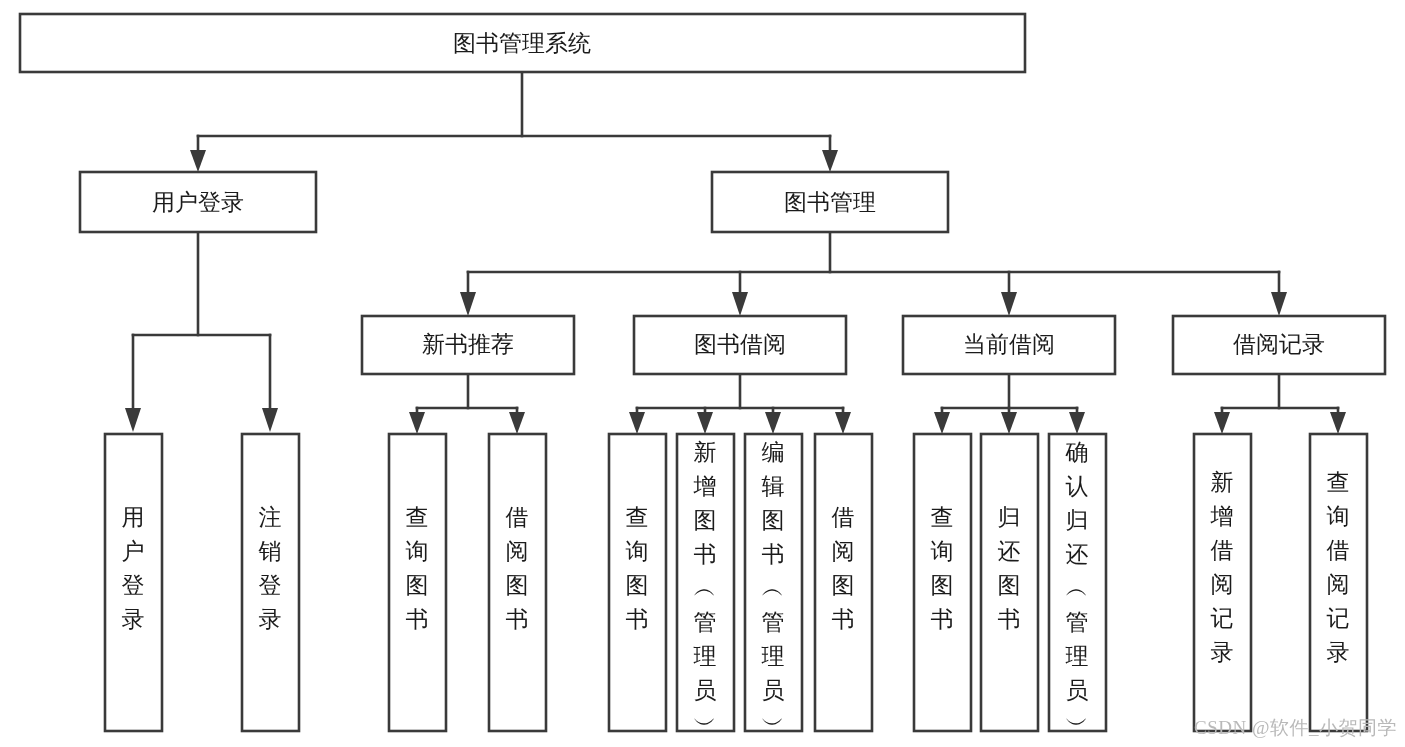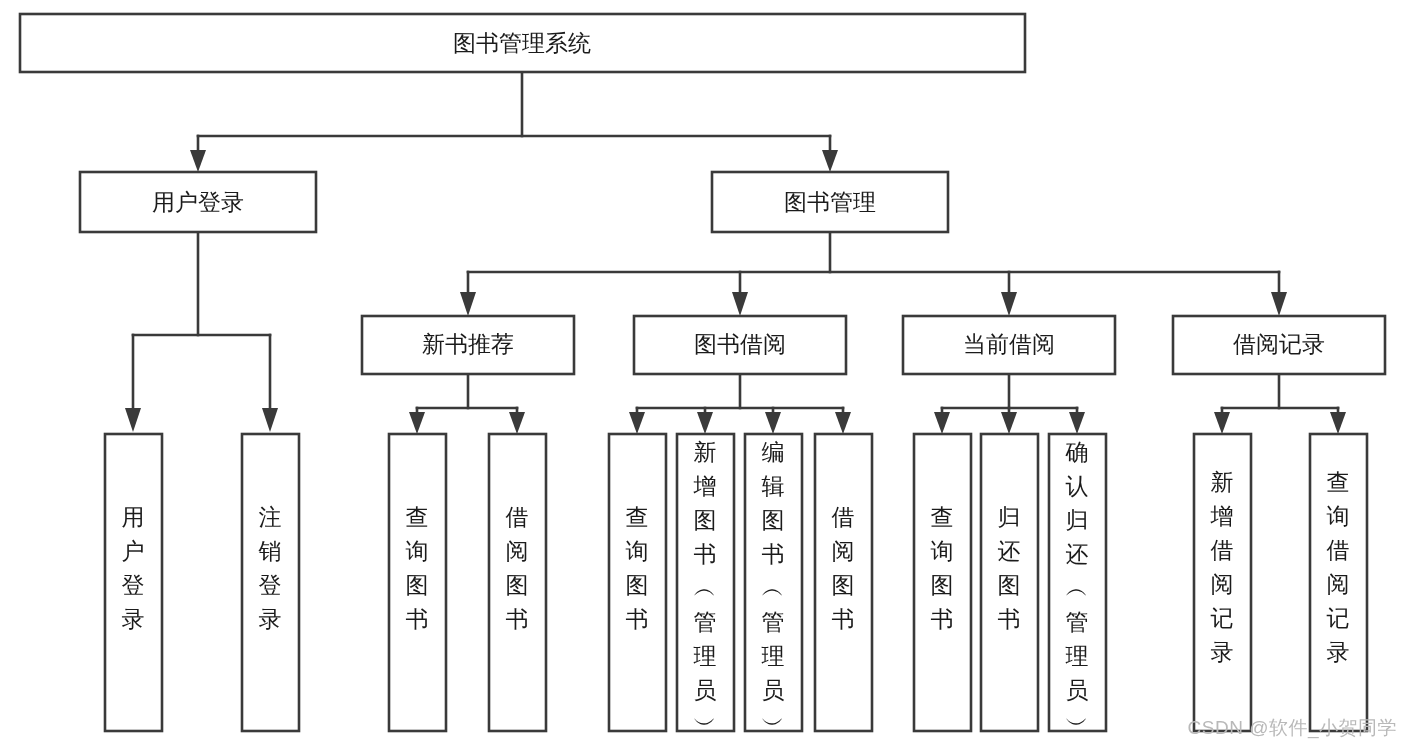--- a/index.html
+++ b/index.html
@@ -50,21 +50,21 @@
   .node-label-v {
     font-family: "Liberation Sans", "DejaVu Sans", sans-serif;
     font-size: 23px;
     fill: #1b1b1b;
     text-anchor: middle;
   }
   .watermark {
     position: absolute;
     right: 8px;
     bottom: 6px;
-    font-family: Liberation Sans, sans-serif;
+    font-family: Liberation Serif, serif;
     font-size: 19px;
     color: #b9b9b9;
     letter-spacing: 0.5px;
     white-space: nowrap;
     user-select: none;
   }
 </style>
 </head>
 <body>
 

